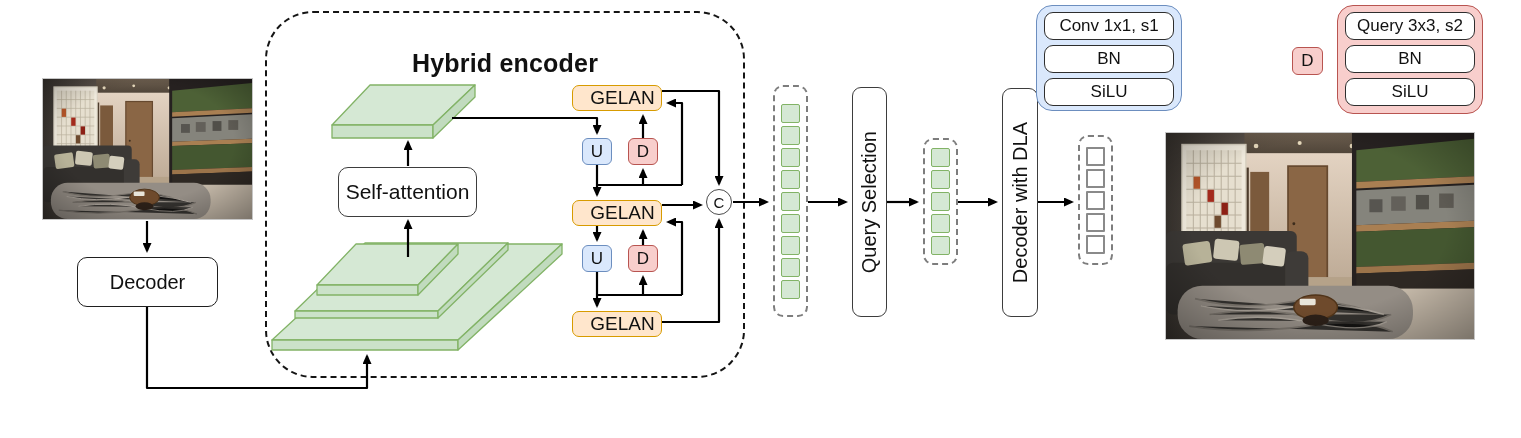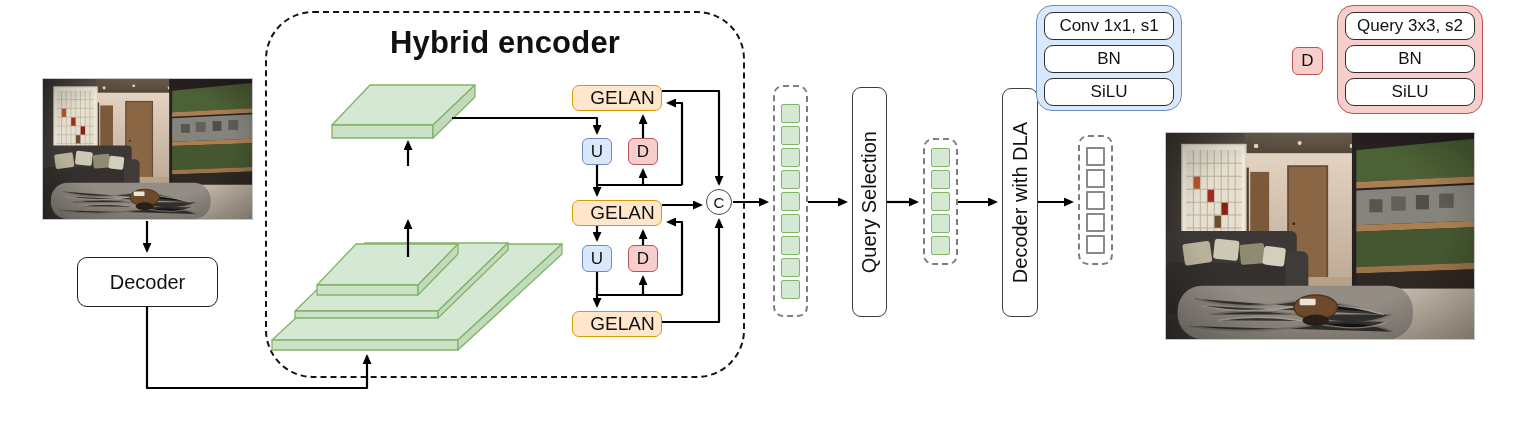--- a/index.html
+++ b/index.html
@@ -30,21 +30,21 @@
   .concat-node{
     background:#fff;border:1.7px solid #4a4a4a;border-radius:50%;
     display:flex;align-items:center;justify-content:center;
     font-size:15px;z-index:3;
   }
   
   .enc-box{
     border:2.6px dashed #141414;border-radius:48px;background:transparent;z-index:1;
   }
   .enc-title{
-    font-size:31px;font-weight:bold;text-align:center;z-index:2;letter-spacing:.2px;
+    font-size:25px;font-weight:bold;text-align:center;z-index:2;letter-spacing:.2px;margin-top:24px;
   }
   
   .vbox{
     background:#fff;border:1.6px solid #3d3d3d;border-radius:9px;
     display:flex;align-items:center;justify-content:center;z-index:3;
   }
   .vtext{
     writing-mode:vertical-rl;transform:rotate(180deg);
     font-size:20px;white-space:nowrap;
   }
@@ -241,20 +241,21 @@
   <div class="abs enc-box" style="left:265px;top:11px;width:480px;height:367px;"></div>
   <div class="abs enc-title" style="left:265px;top:25px;width:480px;">Hybrid encoder</div>
 
   <div class="abs photo" style="left:42px;top:78px;width:211px;height:142px;">
     <svg viewBox="0 0 212 143" preserveAspectRatio="none">
         <use href="#room"></use>
       </svg>
   </div>
   <div class="abs node" style="left:77px;top:257px;width:141px;height:50px;">Decoder</div>
 
+  <div class="abs node thin" style="left:338px;top:167px;width:139px;height:50px;font-size:21px;">Self-attention</div>
 
   <div class="abs gelan" style="left:572px;top:85px;width:90px;height:26px;">GELAN</div>
   <div class="abs chip chip-u" style="left:582px;top:138px;width:30px;height:27px;">U</div>
   <div class="abs chip chip-d" style="left:628px;top:138px;width:30px;height:27px;">D</div>
   <div class="abs gelan" style="left:572px;top:200px;width:90px;height:26px;">GELAN</div>
   <div class="abs chip chip-u" style="left:582px;top:245px;width:30px;height:27px;">U</div>
   <div class="abs chip chip-d" style="left:628px;top:245px;width:30px;height:27px;">D</div>
   <div class="abs gelan" style="left:572px;top:311px;width:90px;height:26px;">GELAN</div>
 
   <div class="abs concat-node" style="left:706px;top:189px;width:26px;height:26px;">C</div>

